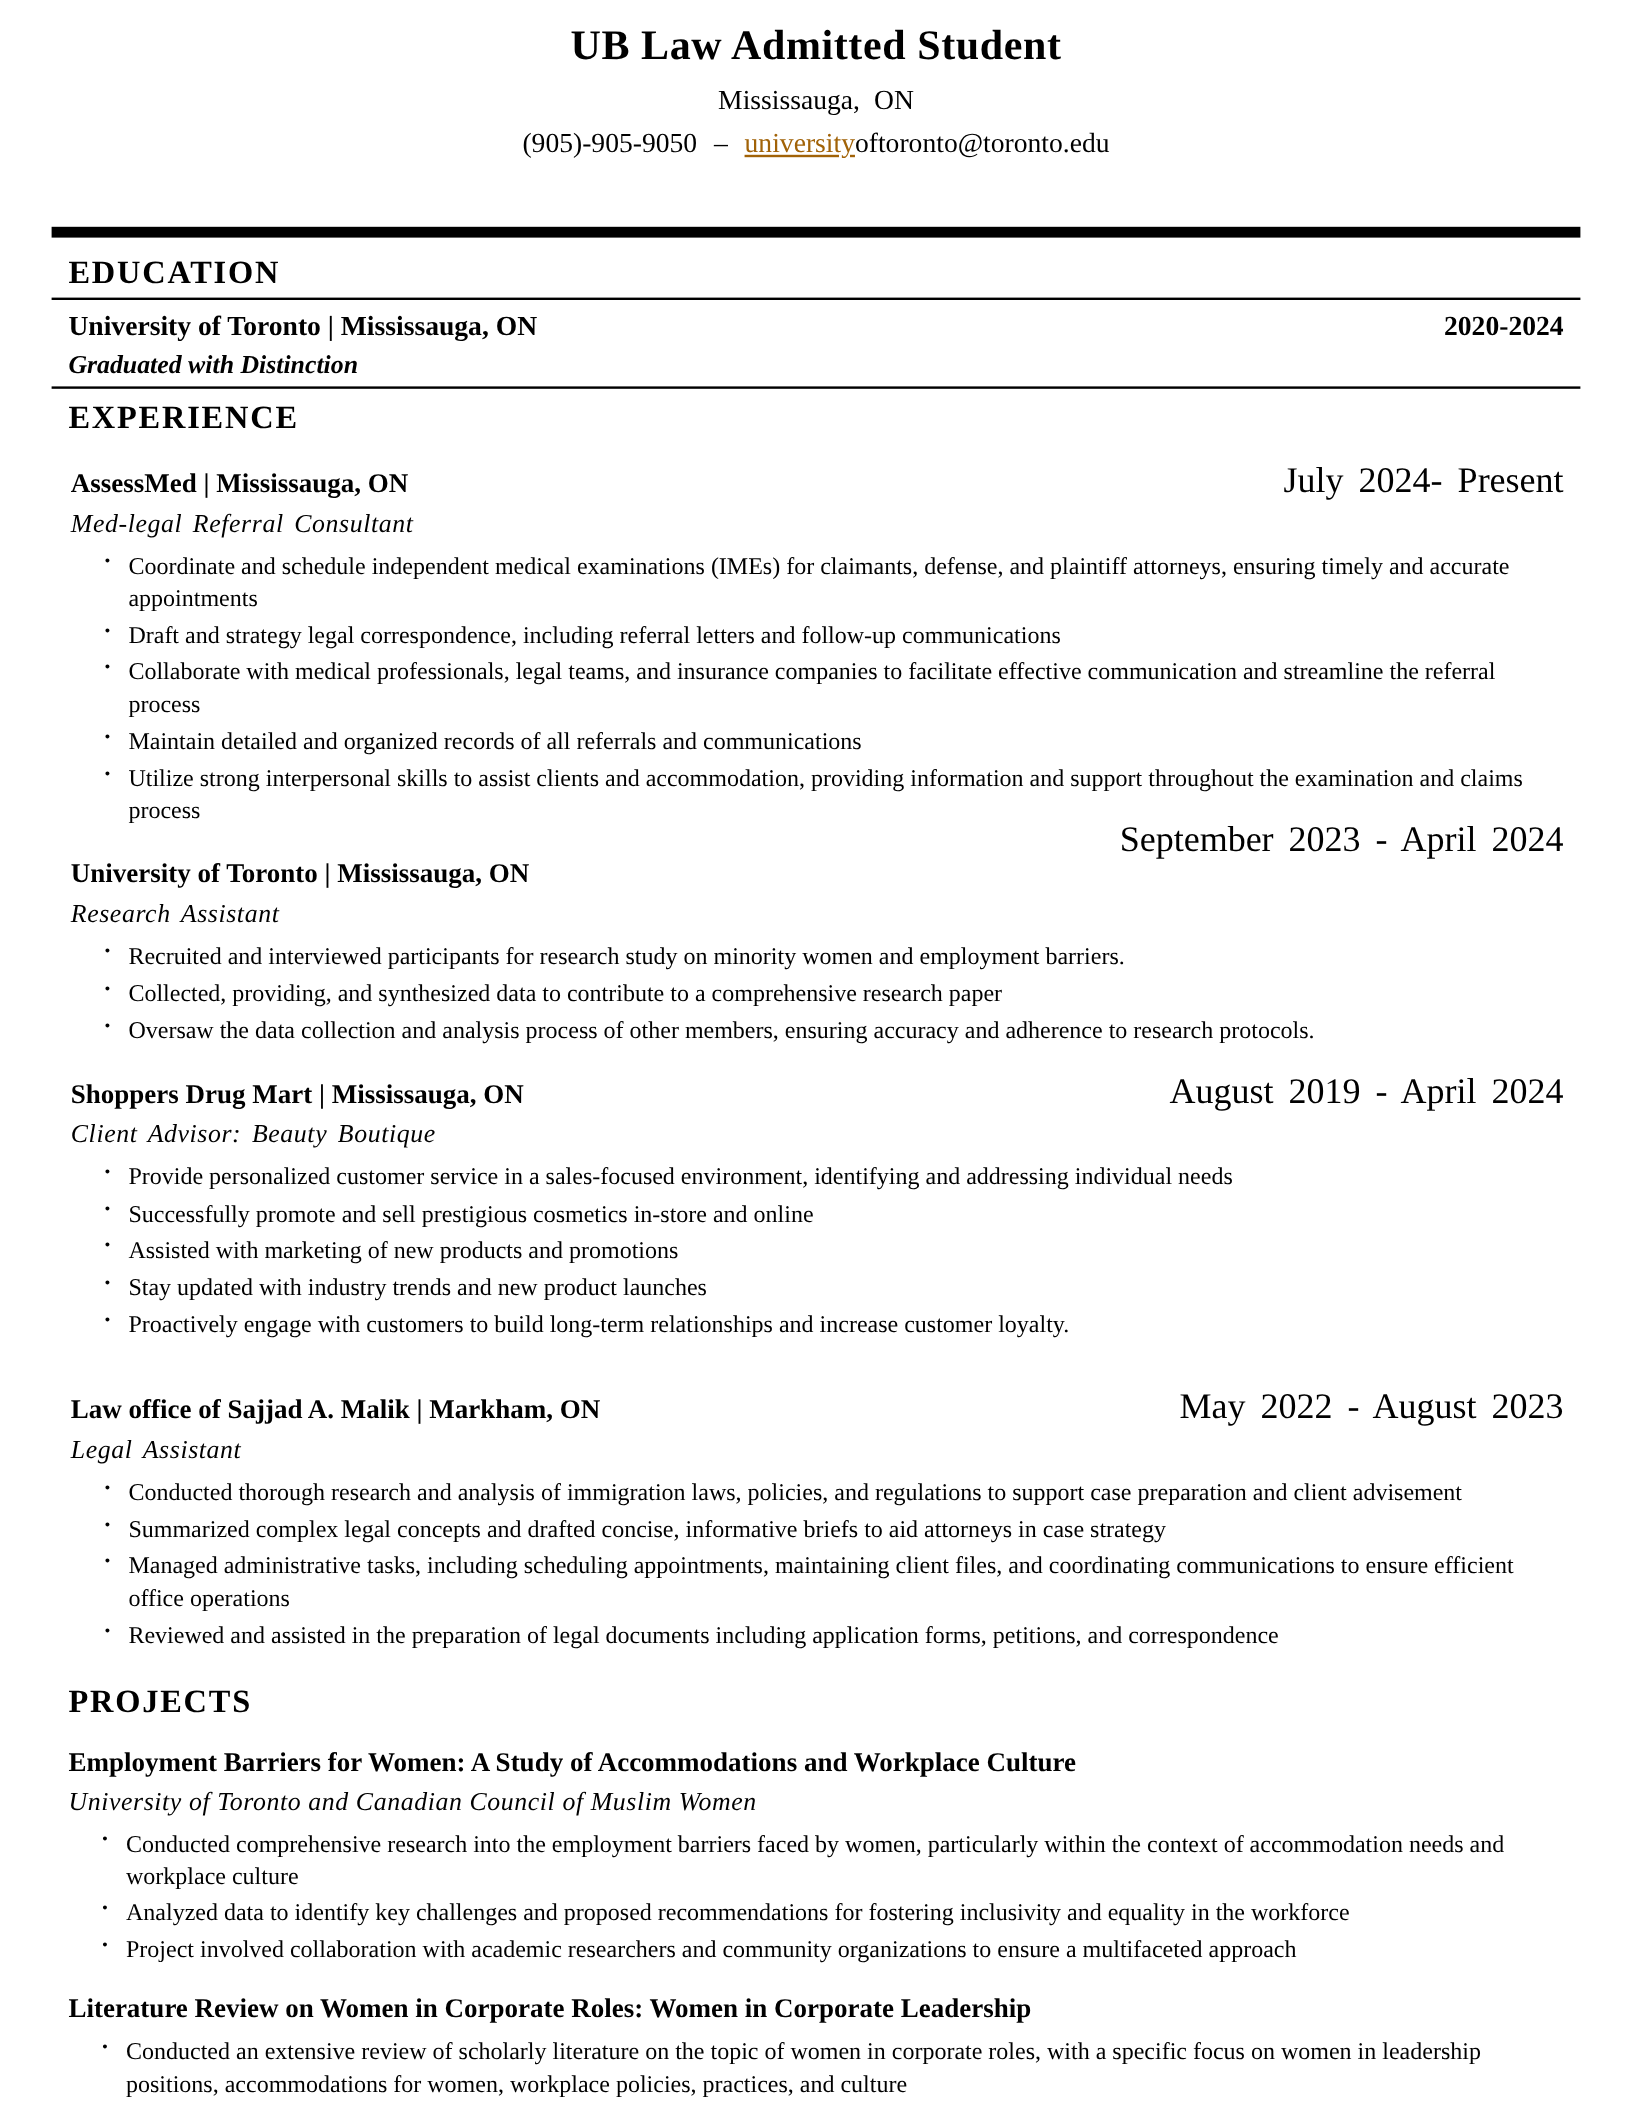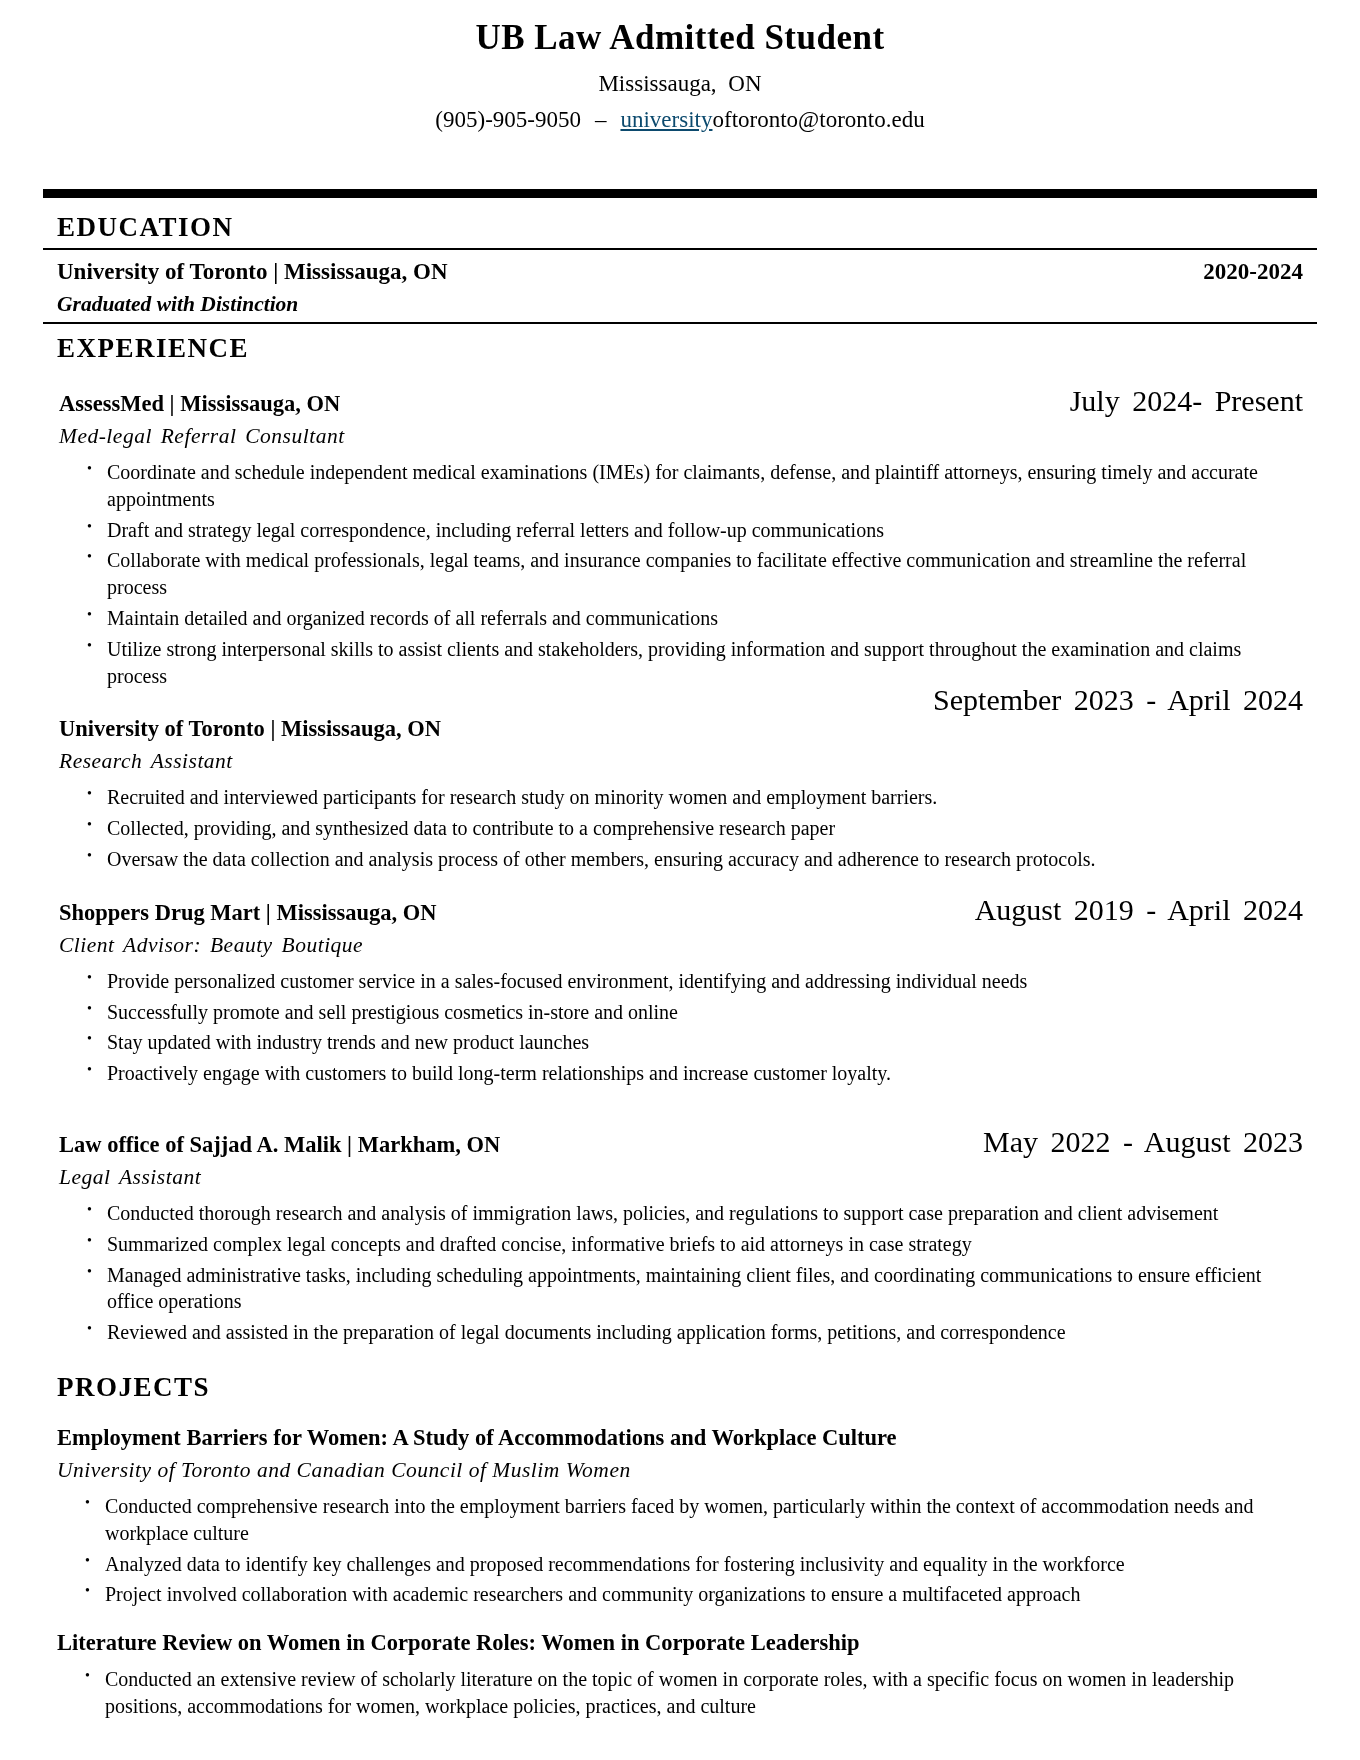--- a/index.html
+++ b/index.html
@@ -10,21 +10,21 @@
     overflow: hidden;
   }
   .page { padding: 12px 57px 0 57px; }
 
   
   .hdr { text-align: center; }
   .hdr-name { font-size: 35px; font-weight: bold; letter-spacing: 0.5px; margin-top: 6px; }
   .hdr-loc { font-size: 23px; margin-top: 13px; word-spacing: 6px; }
   .hdr-contact { font-size: 23px; margin-top: 10px; }
   .hdr-contact .sep { margin: 0 14px; }
-  .email-link { color: #0c4a6e; text-decoration: underline; cursor: pointer; }
+  .email-link { color: #a16207; text-decoration: underline; cursor: pointer; }
 
   .thick-bar { height: 9px; background: #000; margin: 56px -14px 14px -14px; }
 
   
   .sec-h { font-size: 27px; font-weight: bold; letter-spacing: 1.5px; }
   .edu-rule { border: none; border-top: 2.5px solid #000; margin: 5px -14px 9px -14px; }
 
   
   .row { display: flex; justify-content: space-between; align-items: baseline; }
   .b { font-weight: bold; }
@@ -94,21 +94,21 @@
       <div class="row">
         <span class="employer b">AssessMed | Mississauga, ON</span>
         <span class="job-dates">July 2024- Present</span>
       </div>
       <div class="role it">Med-legal Referral Consultant</div>
       <ul class="bullets">
           <li>Coordinate and schedule independent medical examinations (IMEs) for claimants, defense, and plaintiff attorneys, ensuring timely and accurate appointments</li>
           <li>Draft and strategy legal correspondence, including referral letters and follow-up communications</li>
           <li>Collaborate with medical professionals, legal teams, and insurance companies to facilitate effective communication and streamline the referral process</li>
           <li>Maintain detailed and organized records of all referrals and communications</li>
-          <li>Utilize strong interpersonal skills to assist clients and stakeholders, providing information and support throughout the examination and claims process</li>
+          <li>Utilize strong interpersonal skills to assist clients and accommodation, providing information and support throughout the examination and claims process</li>
         </ul>
     </article>
 
     <article class="job">
       <div class="row">
         <span class="employer b">University of Toronto  | Mississauga, ON</span>
         <span class="job-dates raised">September 2023 - April 2024</span>
       </div>
       <div class="role it">Research Assistant</div>
       <ul class="bullets">
@@ -120,20 +120,21 @@
 
     <article class="job">
       <div class="row">
         <span class="employer b">Shoppers Drug Mart  | Mississauga, ON</span>
         <span class="job-dates">August 2019 -  April 2024</span>
       </div>
       <div class="role it">Client Advisor: Beauty Boutique</div>
       <ul class="bullets">
           <li>Provide personalized customer service in a sales-focused environment, identifying and addressing individual needs</li>
           <li>Successfully promote and sell prestigious cosmetics in-store and online</li>
+          <li>Assisted with marketing of new products and promotions</li>
           <li>Stay updated with industry trends and new product launches</li>
           <li>Proactively engage with customers to build long-term relationships and increase customer loyalty.</li>
         </ul>
     </article>
 
     <article class="job extra-gap">
       <div class="row">
         <span class="employer b">Law office of Sajjad A. Malik  | Markham, ON</span>
         <span class="job-dates">May 2022 - August 2023</span>
       </div>

